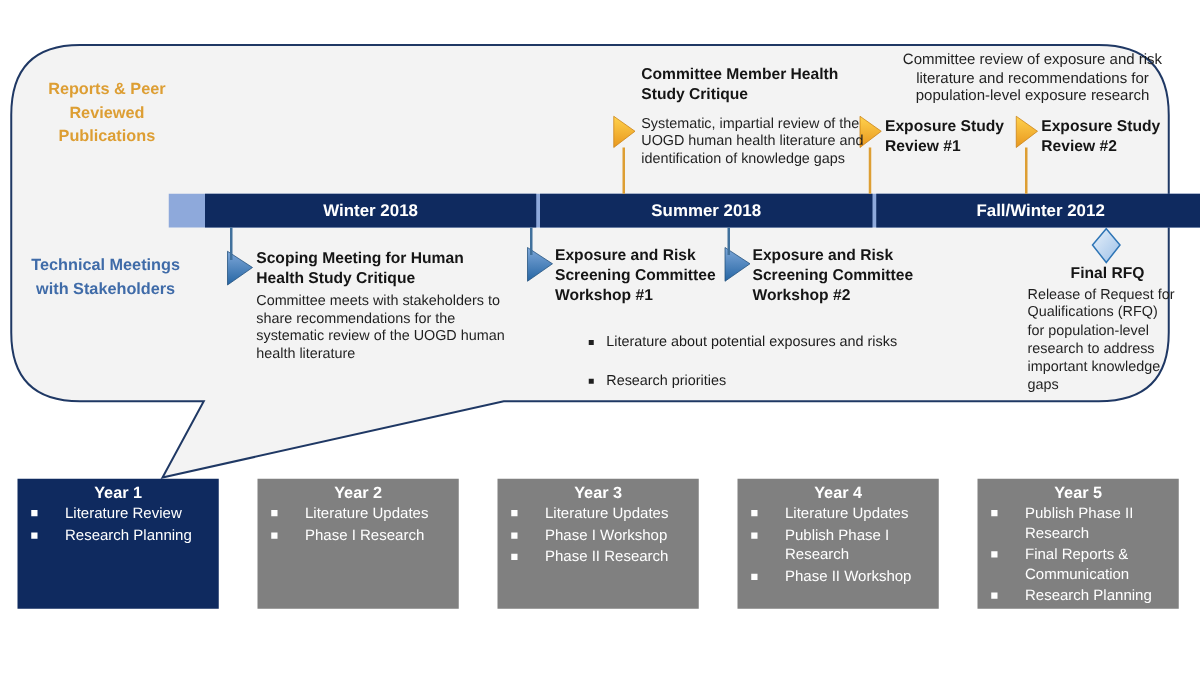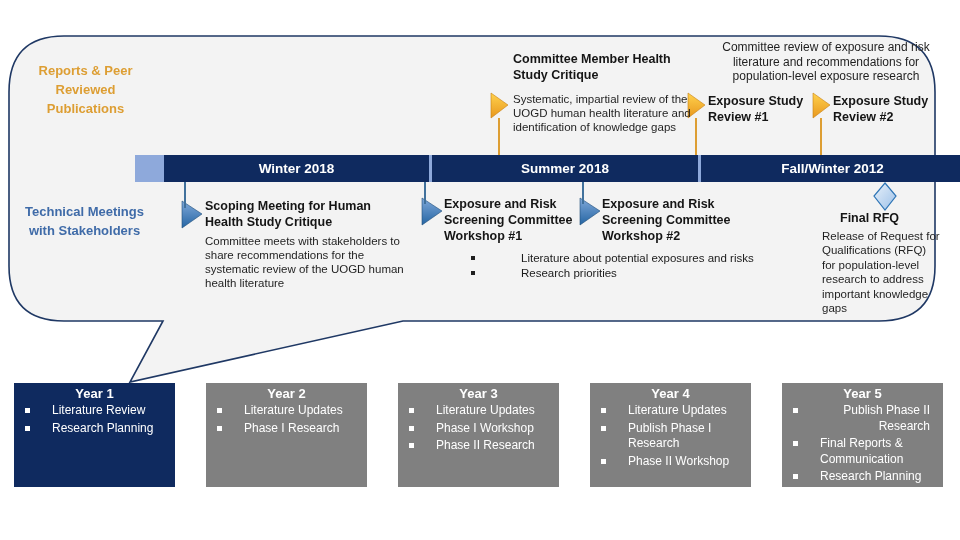--- a/index.html
+++ b/index.html
@@ -21,34 +21,34 @@
   .bar{background:var(--divider);}
 
   .vline{width:2px;}
   .vline.orange{background:var(--gold);}
   .vline.blue{background:var(--line_blue);}
 
   .ms-title{font-weight:bold;font-size:12.5px;line-height:1.28;color:#151515;}
   .ms-desc{font-size:11.5px;line-height:1.22;color:#1f1f1f;}
   .note{font-size:12px;line-height:1.22;color:#1f1f1f;text-align:center;}
 
-  .disc-row{display:flex;align-items:flex-start;margin-top:1px;gap:36px;}
+  .disc-row{display:flex;align-items:flex-start;margin-top:17px;}
   .disc-row .sq{width:4px;height:4px;background:#1f1f1f;margin:5px 10px 0 17px;flex:none;}
   .disc-row .txt{font-size:11.5px;line-height:1.25;}
 
   .years{display:flex;gap:3px;}
   .ybox{flex:1;color:#fff;padding-top:3px;}
   .ybox.hl{background:var(--navy);}
   .ybox.gray{background:var(--gray);margin-left:28px;}
   .ybox .yt{font-weight:bold;font-size:13px;text-align:center;margin-bottom:2px;}
   .yitem{display:flex;align-items:flex-start;padding-left:11px;margin-top:2px;}
   .yitem .sq{width:5px;height:5px;background:#fff;margin:5px 0 0 0;flex:none;}
   .yitem .txt{font-size:12px;line-height:1.3;margin-left:22px;padding-right:6px;}
 
-  .rfq-title{font-weight:bold;font-size:12.5px;text-align:left;color:#151515;}
+  .rfq-title{font-weight:bold;font-size:12.5px;text-align:center;color:#151515;}
 </style>
 </head>
 <body>
 
 <div class="stage">
 
   <svg class="bubble-svg" width="960" height="540" viewBox="0 0 960 540">
     <defs>
       <linearGradient id="gBlue" x1="0" y1="0" x2="0" y2="1">
         <stop offset="0" stop-color="#7fa8d9"></stop>
@@ -173,21 +173,21 @@
       <div class="yitem">
         <span class="sq"></span>
         <span class="txt">Phase II Workshop</span>
         </div>
     </div>
 
     <div class="ybox gray">
       <div class="yt">Year 5</div>
       <div class="yitem">
         <span class="sq"></span>
-        <span class="txt" style="max-width:110px;text-align:right;">Publish Phase II Research</span>
+        <span class="txt" style="max-width:110px;">Publish Phase II Research</span>
         </div>
       <div class="yitem">
         <span class="sq"></span>
         <span class="txt" style="max-width:115px;">Final Reports &amp; Communication</span>
         </div>
       <div class="yitem">
         <span class="sq"></span>
         <span class="txt">Research Planning</span>
         </div>
     </div>

